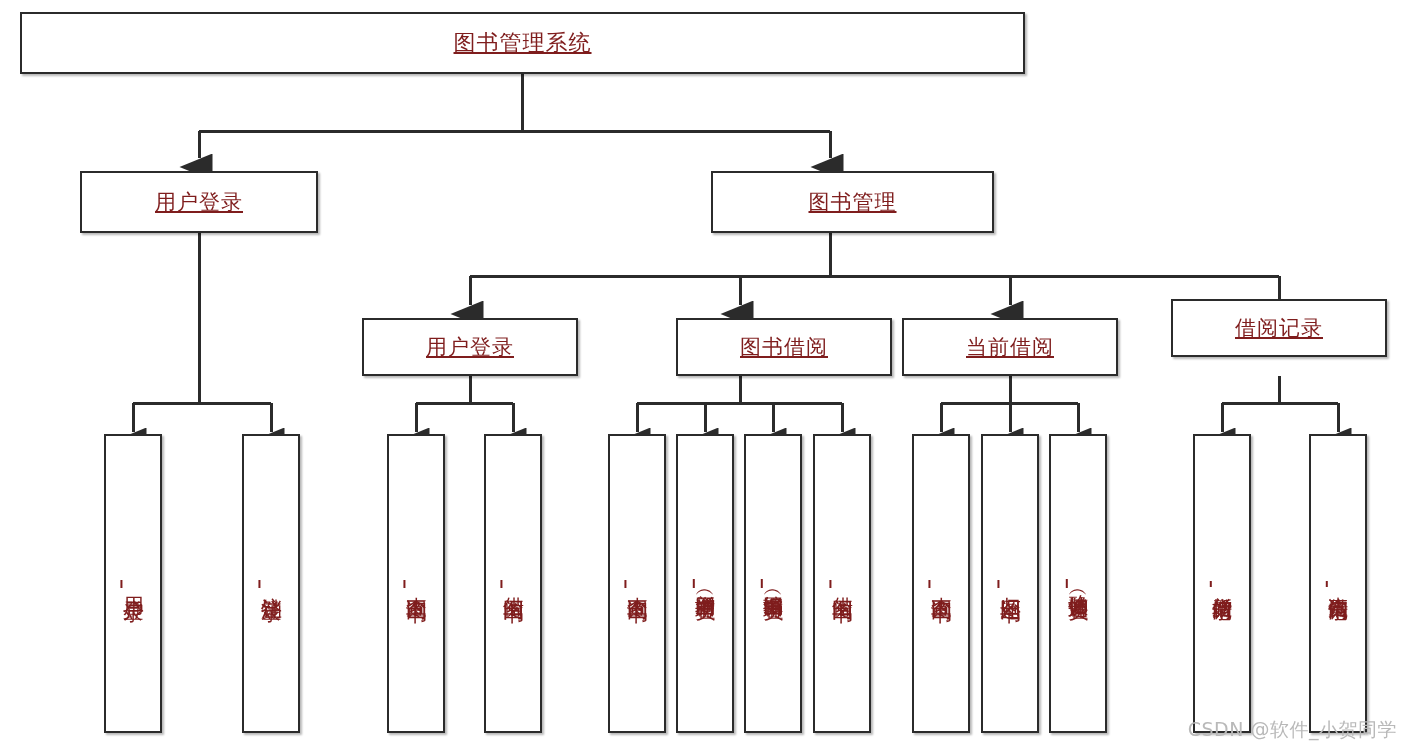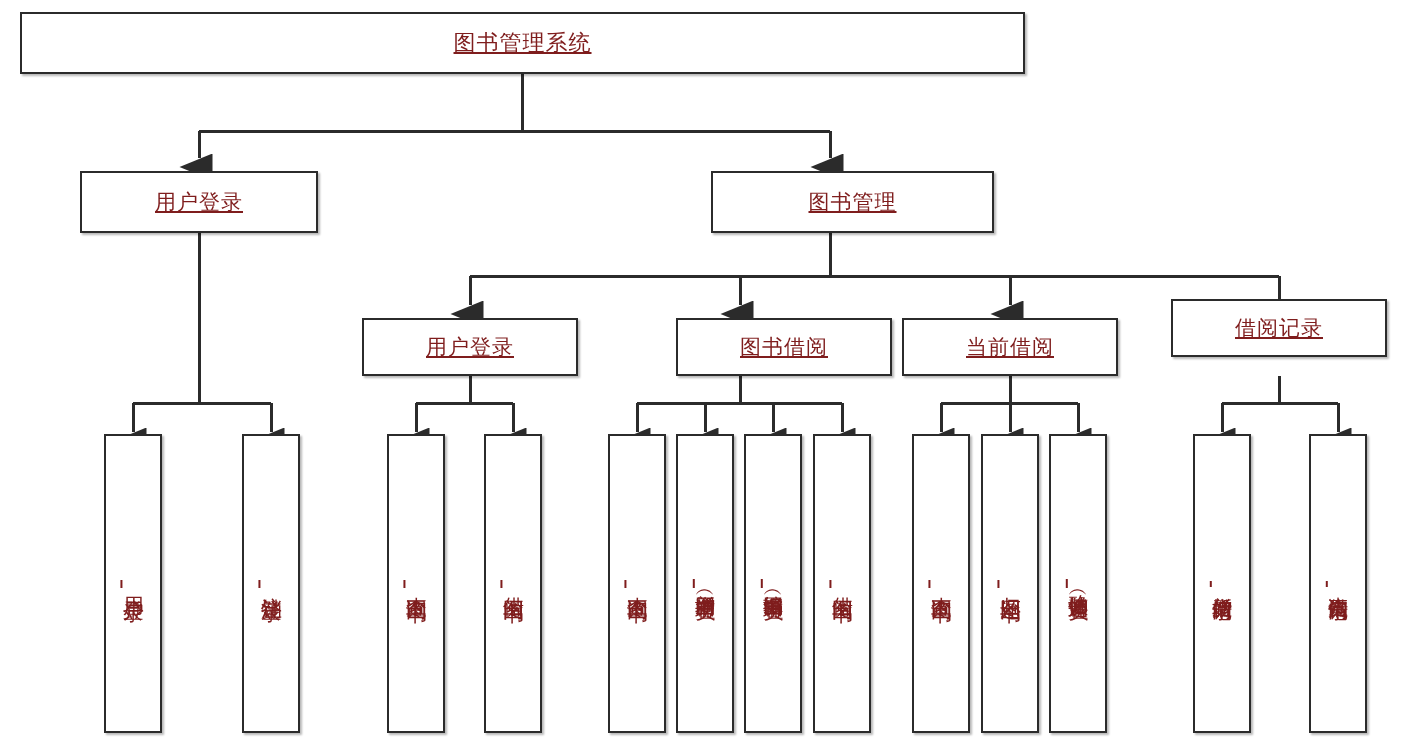--- a/index.html
+++ b/index.html
@@ -185,14 +185,15 @@
   </div>
 
   <div class="node leaf tall" style="left:1193px;top:434px;width:58px;height:299px;">
     <span class="lbl">新增借阅记录</span>
   </div>
 
   <div class="node leaf tall" style="left:1309px;top:434px;width:58px;height:299px;">
     <span class="lbl">查询借阅记录</span>
   </div>
 
+  <div id="watermark">CSDN @软件_小贺同学</div>
 
 </div>
 
 </body></html>

